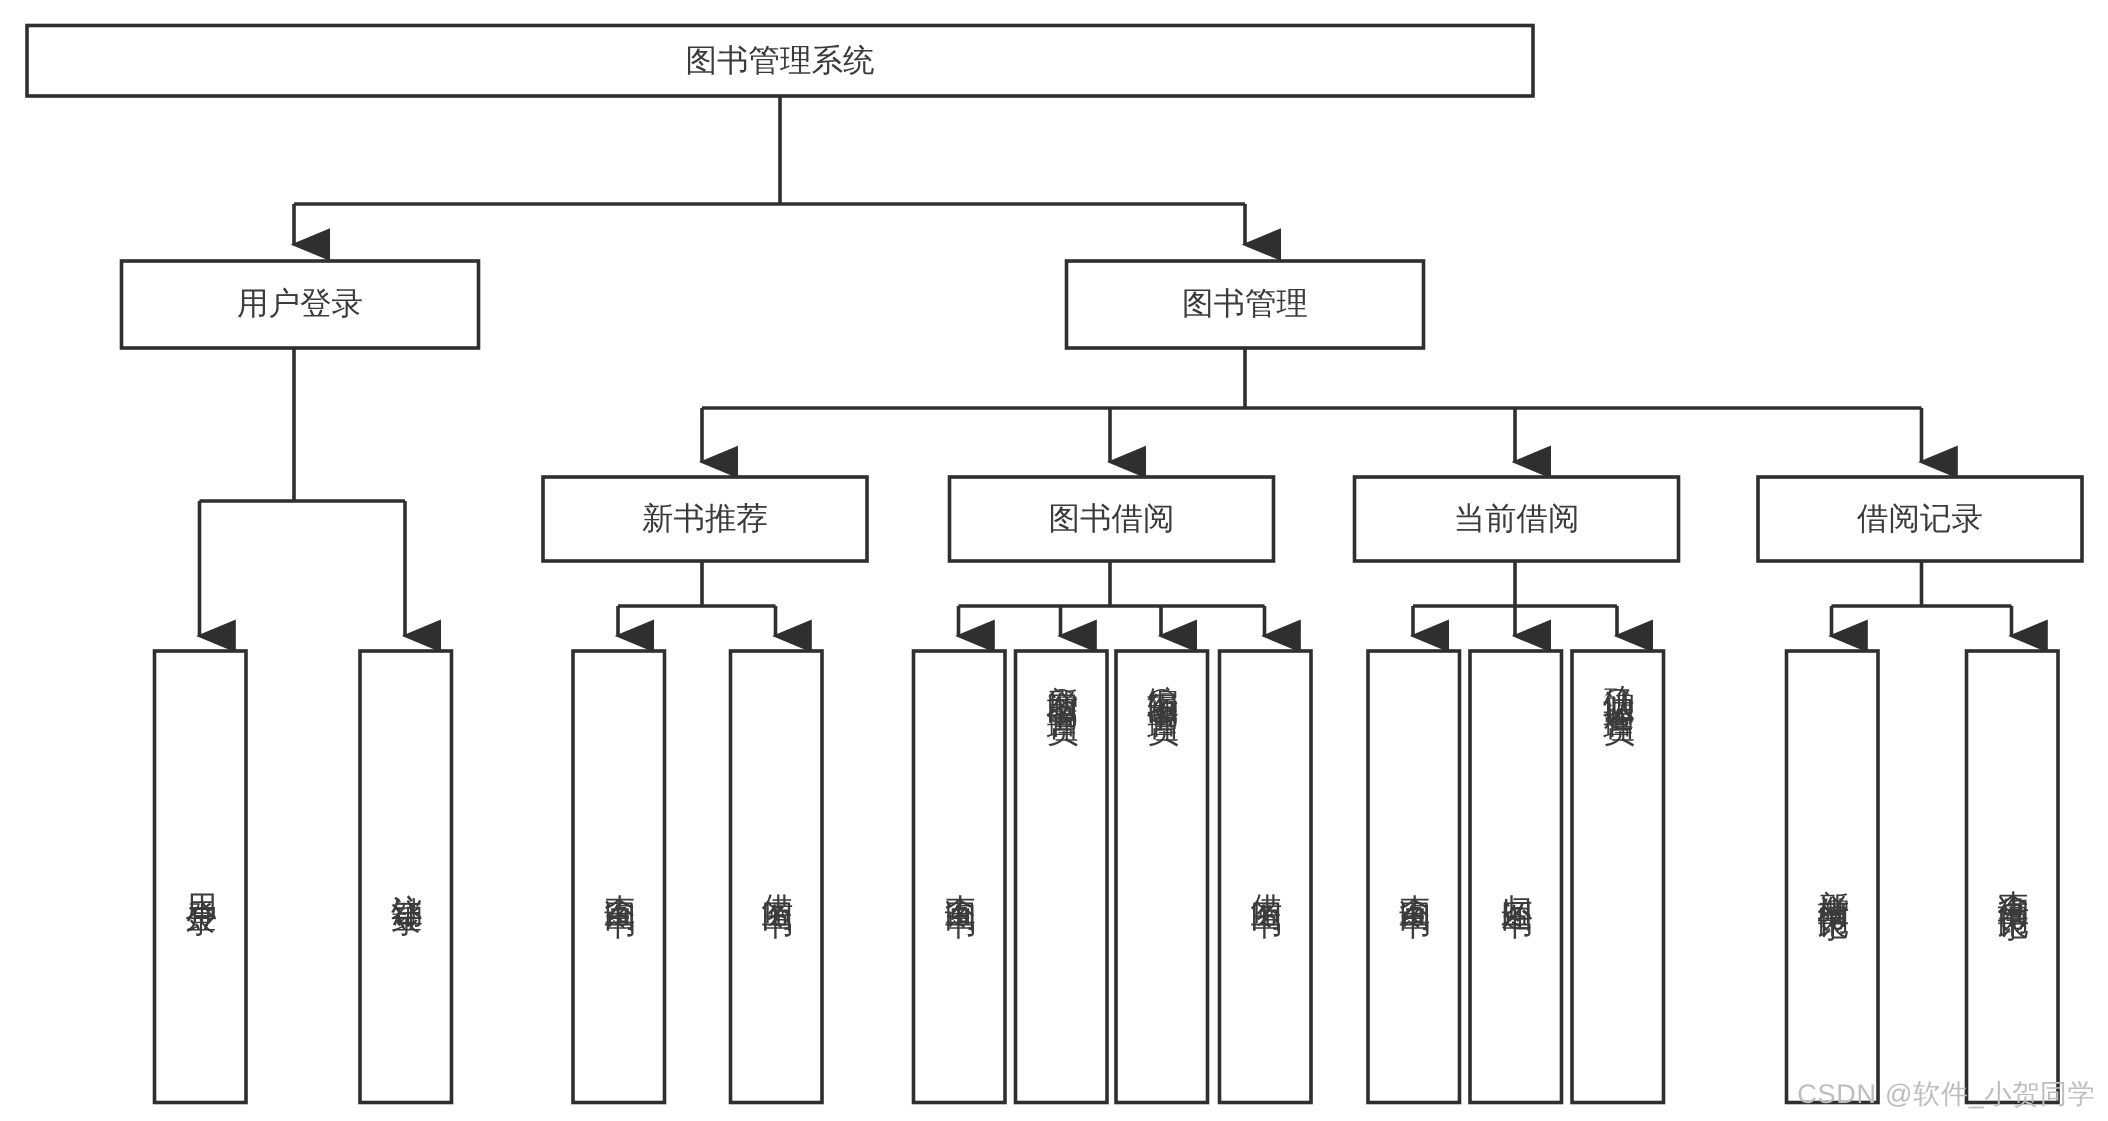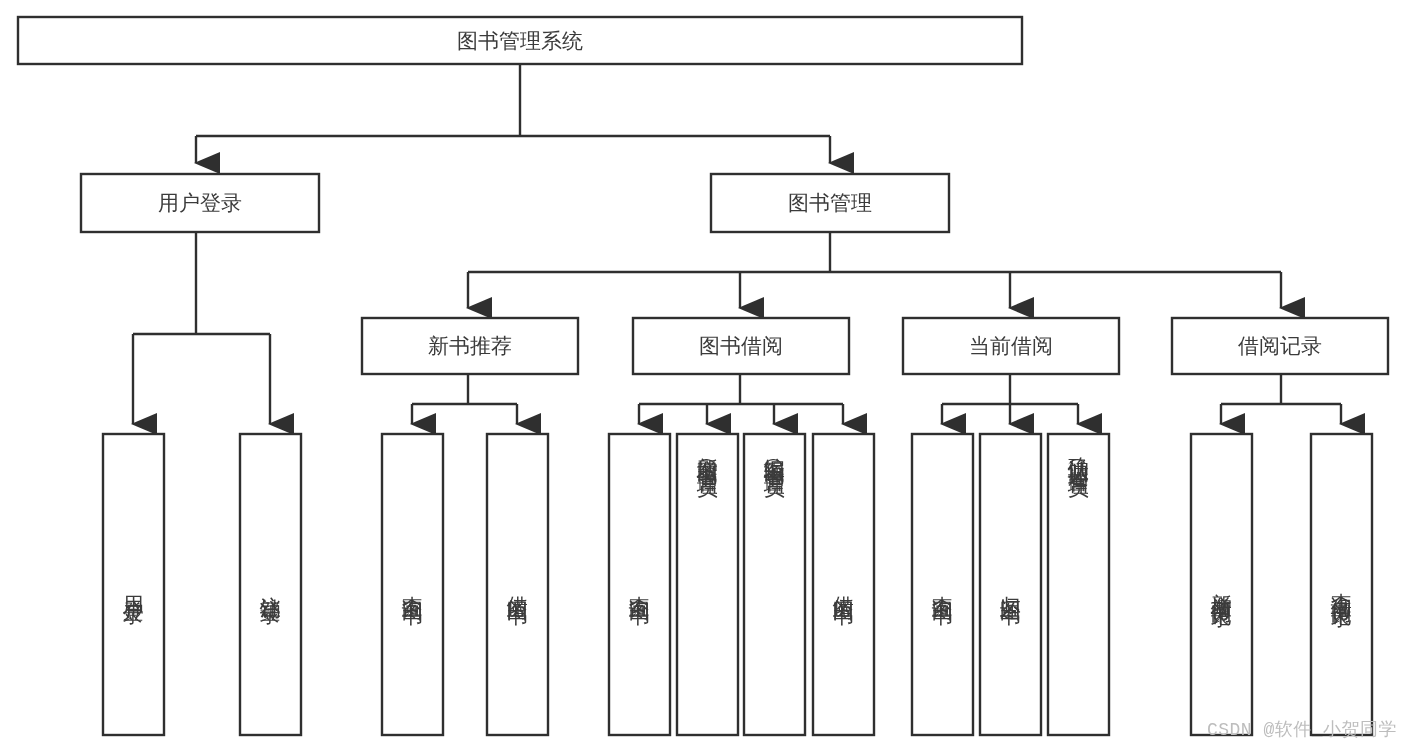--- a/index.html
+++ b/index.html
@@ -63,21 +63,21 @@
     line-height: 1.32;
     letter-spacing: 3px;
     color: #3b3b3b;
     white-space: nowrap;
     text-align: center;
   }
   .watermark {
     position: absolute;
     right: 8px;
     bottom: 6px;
-    font-family: Liberation Mono, monospace;
+    font-family: Liberation Sans, sans-serif;
     font-size: 18px;
     color: #bdbdbd;
     letter-spacing: 0.5px;
     white-space: nowrap;
   }
 </style>
 </head>
 <body>
 
 <div id="diagram-root">

